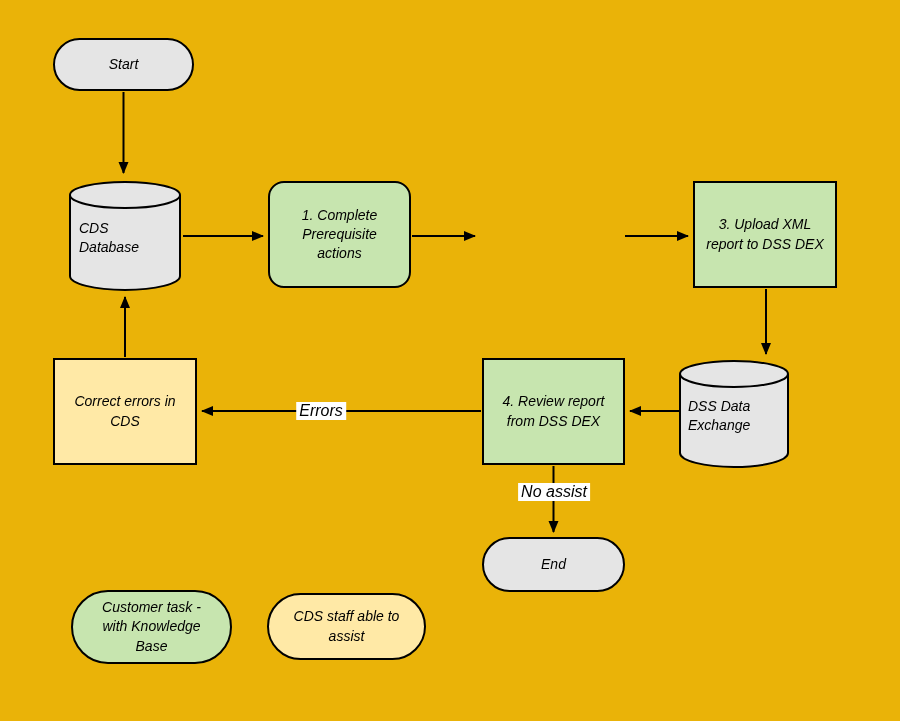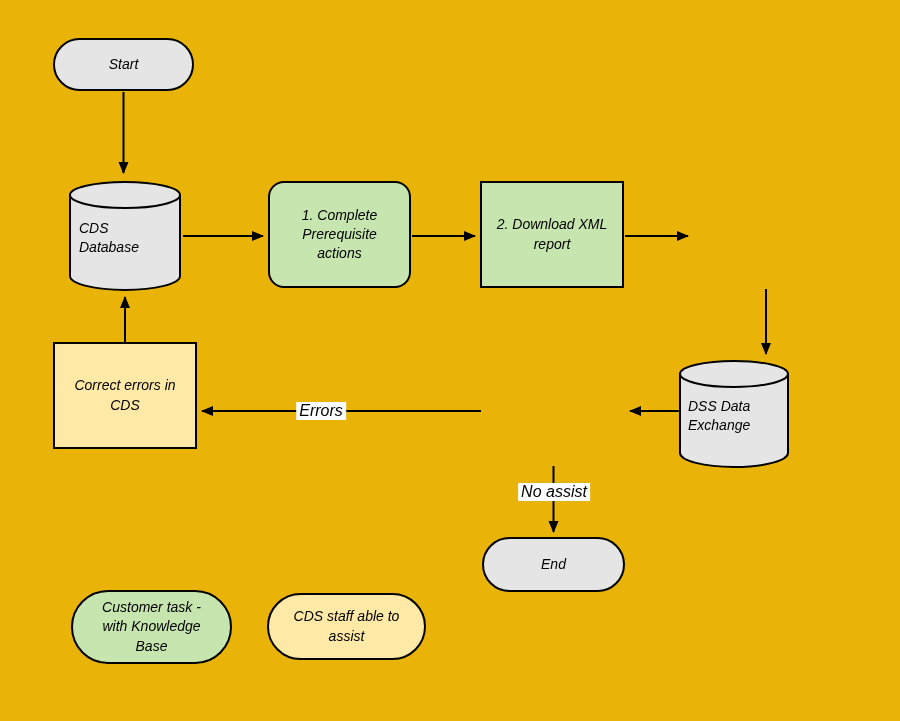--- a/index.html
+++ b/index.html
@@ -31,21 +31,21 @@
     border: 2px solid #000;
   }
   .process   { background: #c7e5af; padding: 0 10px; }
   .assist    { background: #ffe9a6; padding: 0 10px; }
   .terminal  { background: #e5e5e5; }
   .stadium-start  { left: 53px;  top: 38px;  width: 141px; height: 53px;  border-radius: 27px; }
   .box1 { left: 268px; top: 181px; width: 143px; height: 107px; border-radius: 16px; }
   .box2 { left: 480px; top: 181px; width: 144px; height: 107px; }
   .box3 { left: 693px; top: 181px; width: 144px; height: 107px; }
   .box4 { left: 482px; top: 358px; width: 143px; height: 107px; }
-  .boxCorrect { left: 53px; top: 342px; width: 144px; height: 107px; }
+  .boxCorrect { left: 53px; top: 358px; width: 144px; height: 107px; }
   .stadium-end { left: 482px; top: 537px; width: 143px; height: 55px; border-radius: 28px; justify-content: center; }
   .legend-green  { left: 71px;  top: 590px; width: 161px; height: 74px; border-radius: 37px; padding: 0 18px; }
   .legend-yellow { left: 267px; top: 593px; width: 159px; height: 67px; border-radius: 34px; padding: 0 18px; }
 
   .cylinder { position: absolute; }
   .cyl-cds { left: 68px;  top: 180px; width: 114px; height: 112px; }
   .cyl-dex { left: 678px; top: 359px; width: 112px; height: 110px; }
   .cyl-label {
     position: absolute;
     left: 50%; top: 50%;
@@ -100,22 +100,25 @@
       <path d="M2,15 V96 A55,14 0 0 0 112,96 V15 Z" fill="#e5e5e5" stroke="none"></path>
       <path d="M2,15 V96 A55,14 0 0 0 112,96 V15" fill="none" stroke="#000" stroke-width="2"></path>
       <ellipse cx="57" cy="15" rx="55" ry="13" fill="#e5e5e5" stroke="#000" stroke-width="2"></ellipse>
     </svg>
     <div class="cyl-label">CDS Database</div>
   </div>
 
   <div class="node process box1">
     <span>1. Complete Prerequisite actions</span>
   </div>
-  <div class="node process box2">
-    <span>2. Download XML report</span>
+  <div class="node process box3">
+    <span>3. Upload XML report to DSS DEX</span>
+  </div>
+  <div class="node process box4">
+    <span>4. Review report from DSS DEX</span>
   </div>
 
   <div class="cylinder cyl-dex">
     <svg width="112" height="110" viewBox="0 0 112 110">
       <path d="M2,15 V94 A54,14 0 0 0 110,94 V15 Z" fill="#e5e5e5" stroke="none"></path>
       <path d="M2,15 V94 A54,14 0 0 0 110,94 V15" fill="none" stroke="#000" stroke-width="2"></path>
       <ellipse cx="56" cy="15" rx="54" ry="13" fill="#e5e5e5" stroke="#000" stroke-width="2"></ellipse>
     </svg>
     <div class="cyl-label">DSS Data Exchange</div>
   </div>

